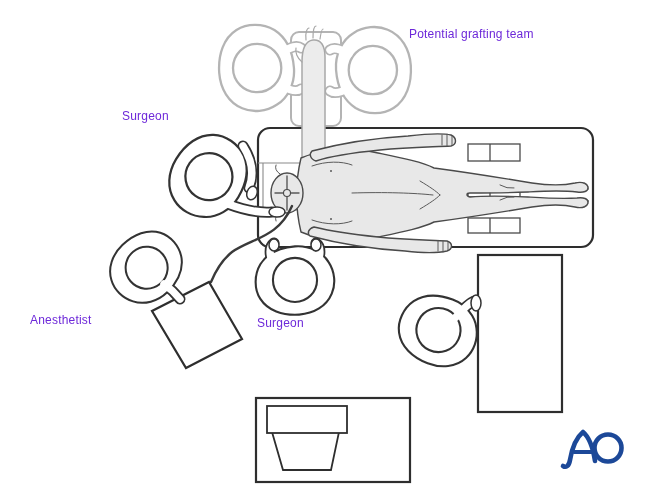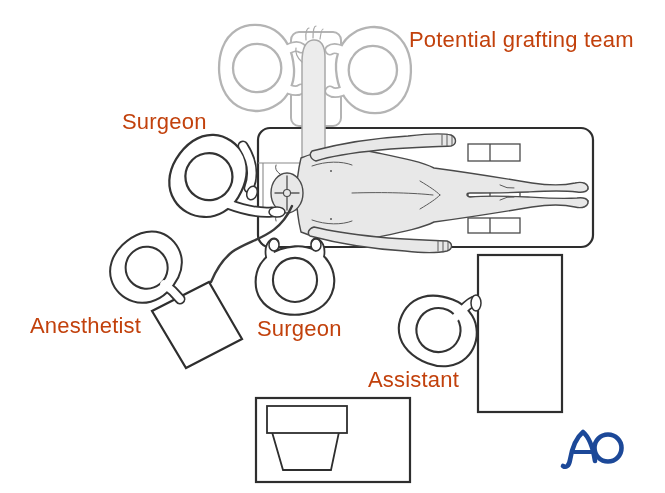--- a/index.html
+++ b/index.html
@@ -6,22 +6,22 @@
   #stage{
     position:relative;
     width:665px;height:493px;
     background:#ffffff;
     font-family:"Liberation Sans", sans-serif;
     overflow:hidden;
   }
   #stage svg{position:absolute;left:0;top:0;}
   .lbl{
     position:absolute;
-    color:#c2410c;
-    font-size:22px;
+    color:#6d28d9;
+    font-size:12px;
     letter-spacing:.2px;
     white-space:nowrap;
     user-select:none;
   }
   .lbl-grafting{left:409px;top:27px;}
   .lbl-surgeon-top{left:122px;top:109px;}
   .lbl-anesthetist{left:30px;top:313px;}
   .lbl-surgeon-bottom{left:257px;top:316px;}
   .lbl-assistant{left:368px;top:367px;}
 
@@ -159,14 +159,13 @@
       <path class="logo-stroke" d="M 563,466 C 566,468 569,466 570,460 C 572,448 577,437 583,432 C 589,437 593,448 595,461" stroke="#1c4898"></path>
       <path class="logo-stroke" style="stroke-width:4" d="M 574,452 L 592,452" stroke="#1c4898"></path>
       <circle class="logo-stroke" cx="608" cy="448" r="13.5" stroke="#1c4898"></circle>
     </g>
   </svg>
 
   <div class="lbl lbl-grafting">Potential grafting team</div>
   <div class="lbl lbl-surgeon-top">Surgeon</div>
   <div class="lbl lbl-anesthetist">Anesthetist</div>
   <div class="lbl lbl-surgeon-bottom">Surgeon</div>
-  <div class="lbl lbl-assistant">Assistant</div>
 </div>
 
 </body></html>

